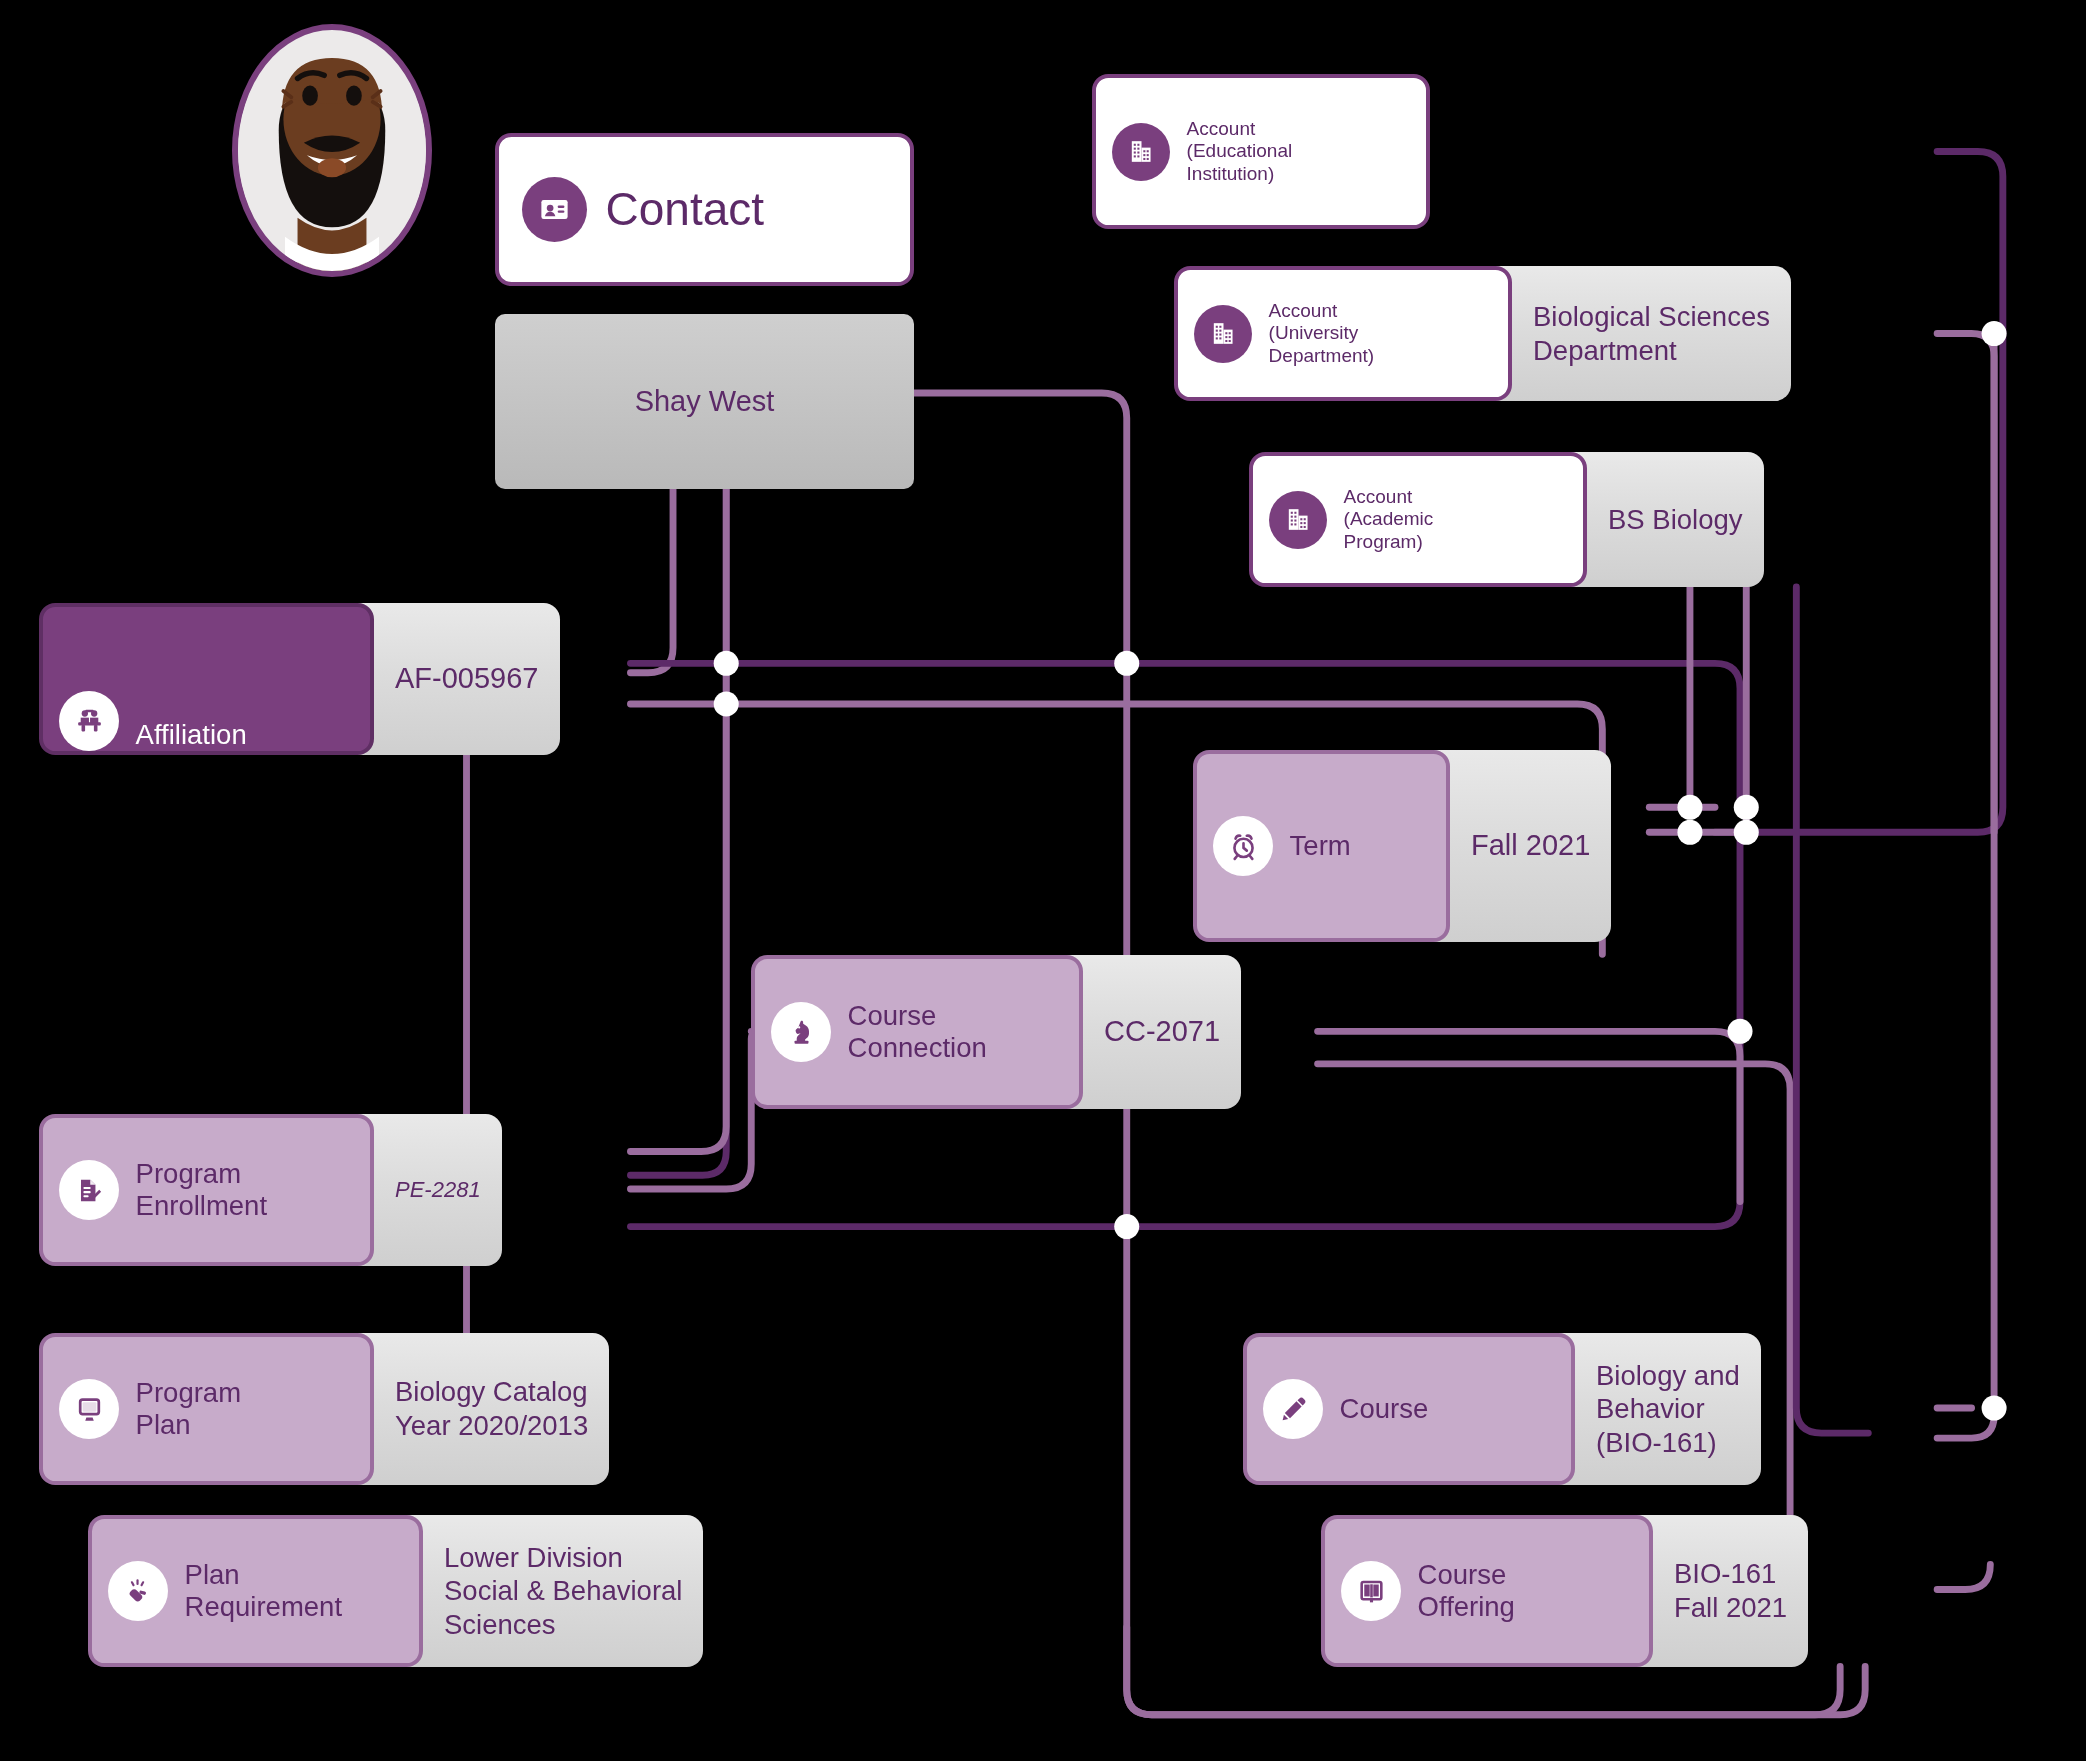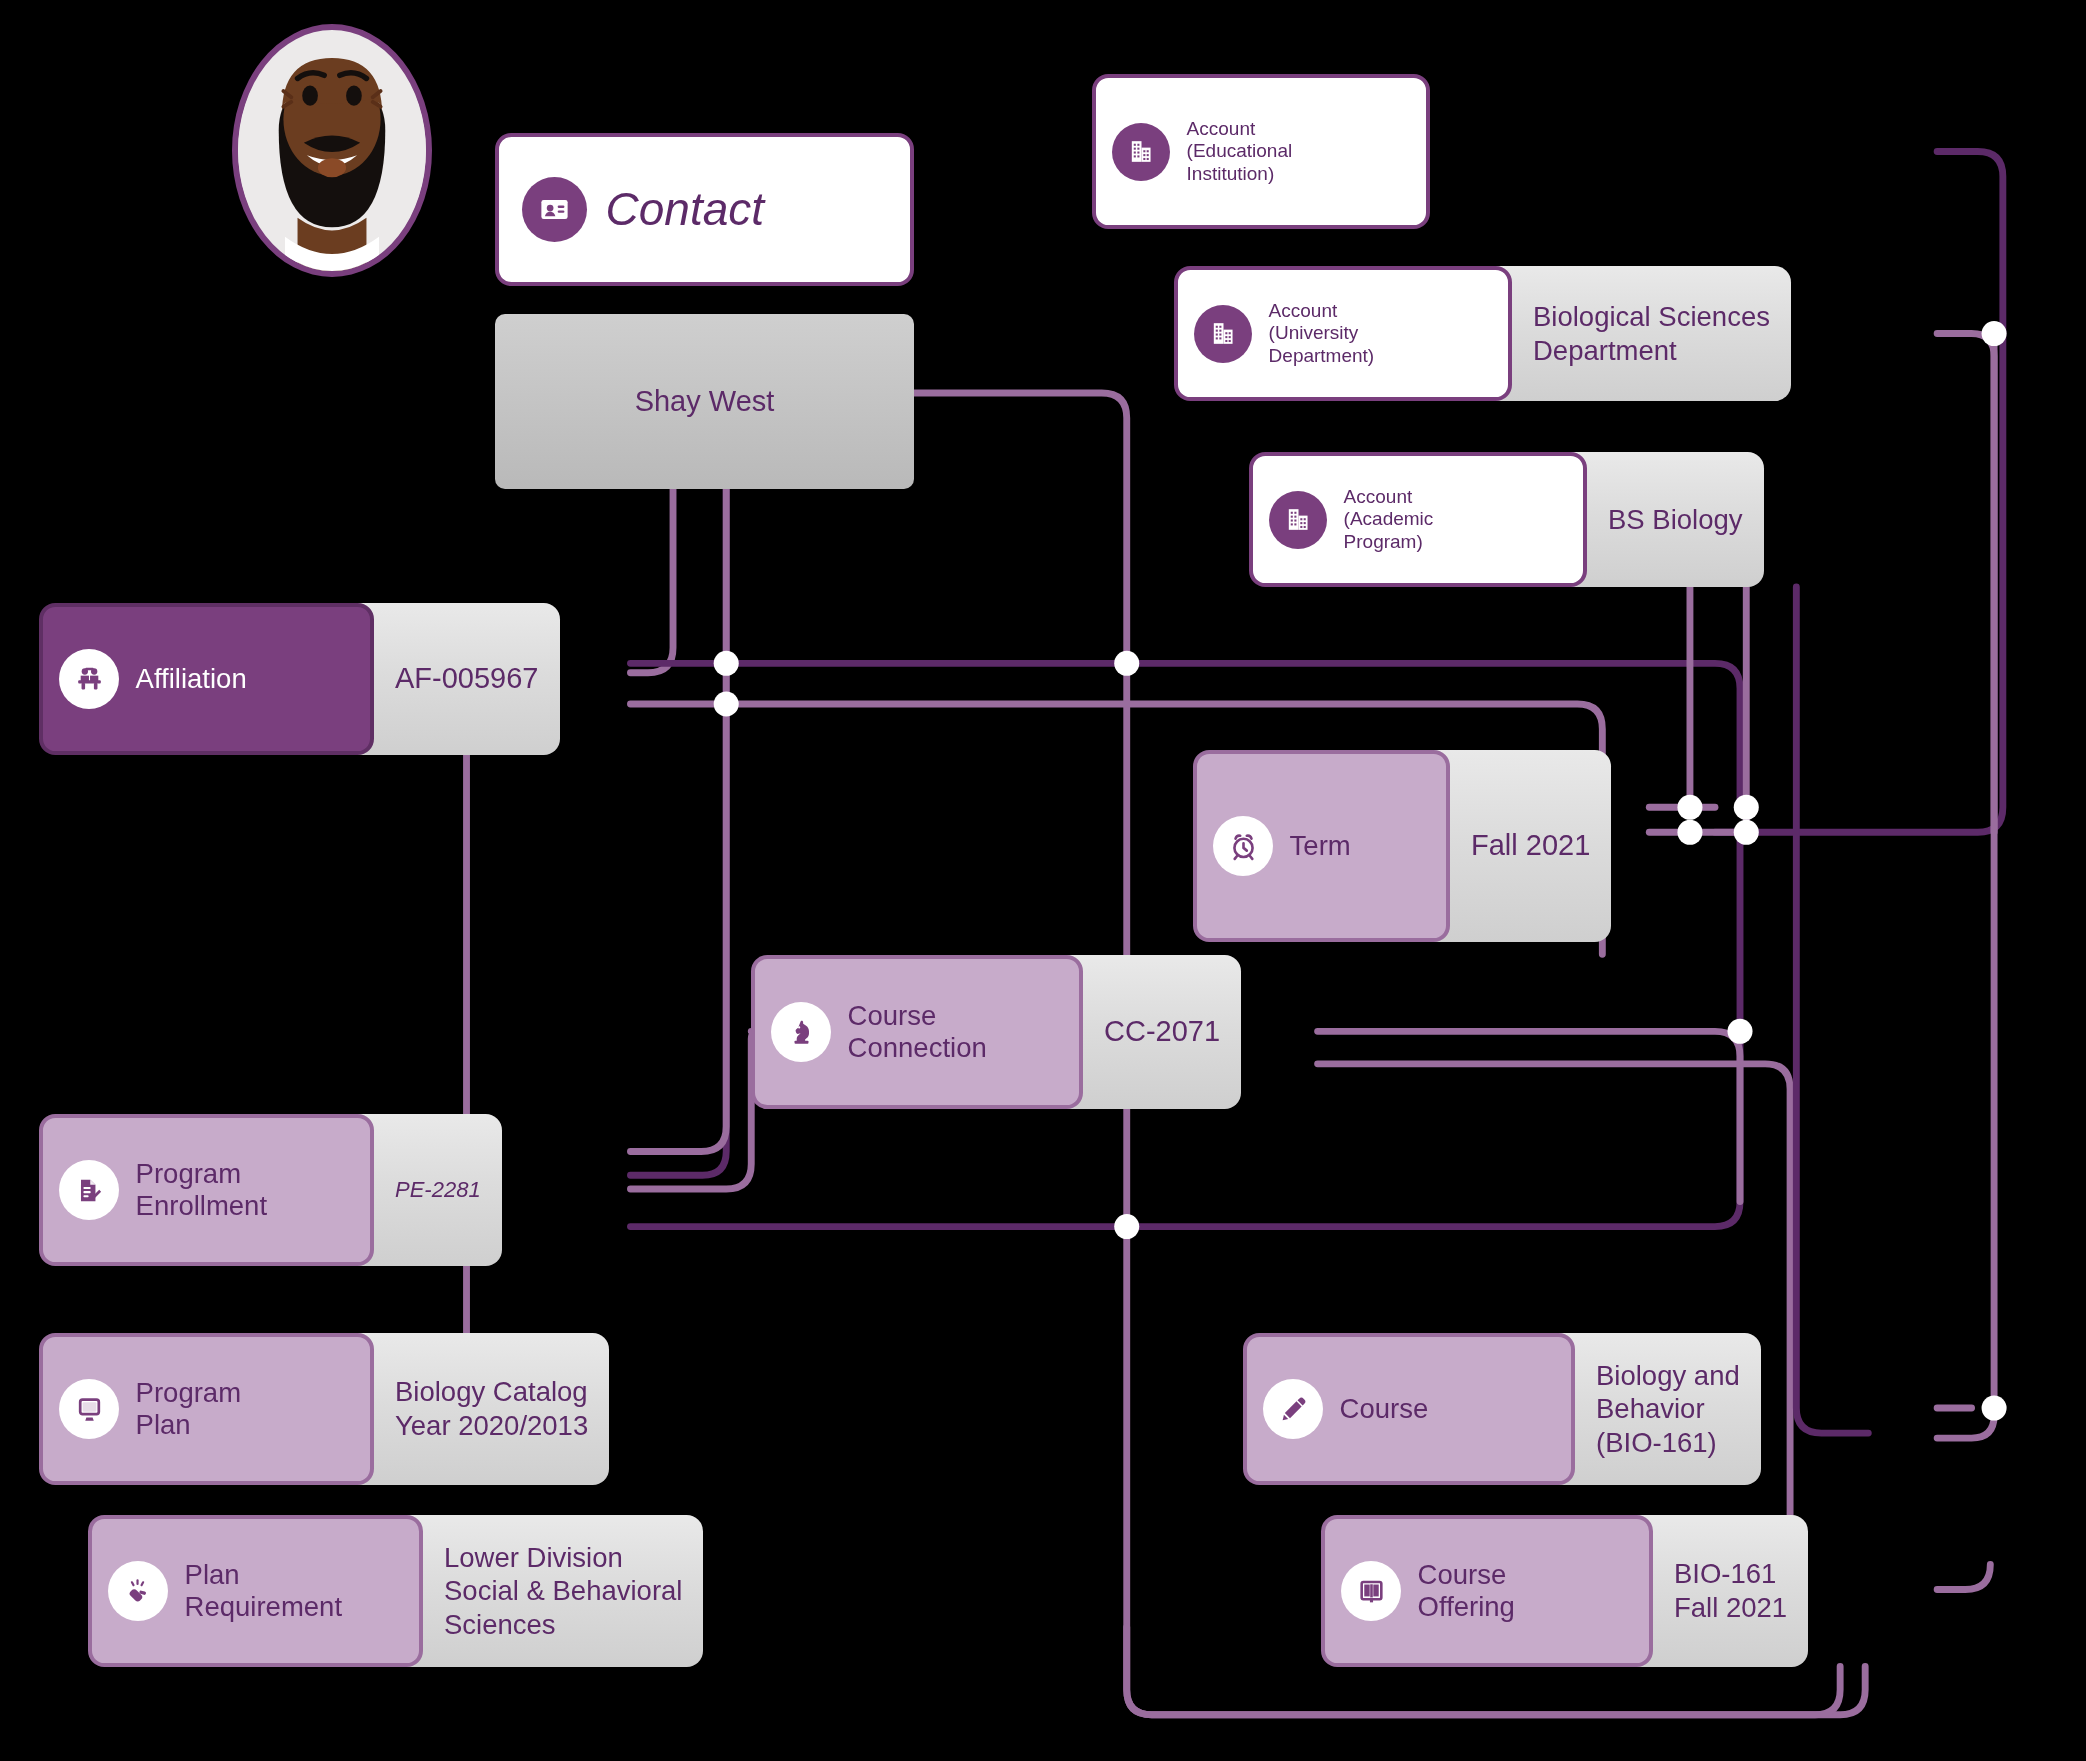--- a/index.html
+++ b/index.html
@@ -51,21 +51,21 @@
     border-radius:50%;
   }
   .ic svg{display:block;}
   .ic-purple{background:#7a3f7e;}
   .ic-white{background:#ffffff;}
 
   .labtext{white-space:pre-line;line-height:1.18;}
 
   
   #contact-card{left:495px;top:133px;width:419px;height:153px;}
-  #contact-card .label{width:100%;height:100%;border-radius:16.3px;padding-left:22.5px;gap:19px;font-style:italic;}
+  #contact-card .label{width:100%;height:100%;border-radius:16.3px;padding-left:22.5px;gap:19px;}
   #contact-card .labtext{font-size:46px;}
   #contact-card .ic{width:65px;height:65px;}
 
   #shay-box{
     position:absolute;z-index:4;left:495px;top:314px;width:419px;height:175px;
     background:linear-gradient(180deg,#cfcfcf 0%,#c3c3c3 55%,#b9b9b9 100%);
     border-radius:10px;display:flex;align-items:center;justify-content:center;
     color:#5c2a68;font-size:29px;
   }
 
@@ -73,21 +73,21 @@
   #acct-edu .label{width:338px;gap:16.3px;}
   #acct-dept{left:1174px;top:266px;width:764px;height:135px;}
   #acct-dept .label{width:338px;gap:16.3px;}
   #acct-prog{left:1249px;top:452px;width:689px;height:135px;}
   #acct-prog .label{width:338px;gap:16.3px;}
   .acct .labtext{font-size:19px;}
   .acct .ic{width:58px;height:58px;}
   .acct .value{font-size:27.5px;}
 
   #affiliation{left:39px;top:603px;width:592px;height:152px;}
-  #affiliation .label{width:335px;gap:16.3px;}
+  #affiliation .label{width:335px;gap:16.3px;align-items:flex-end;}
   #affiliation .labtext{font-size:27.5px;}
   #affiliation .ic{width:60px;height:60px;}
   #affiliation .value{font-size:29px;}
 
   #term{left:1174px;top:750px;width:476px;height:192px;margin-left:19px;}
   #term .label{width:257px;gap:16.3px;}
   #term .labtext{font-size:27.5px;}
   #term .ic{width:60px;height:60px;}
   #term .value{font-size:29px;}
 

